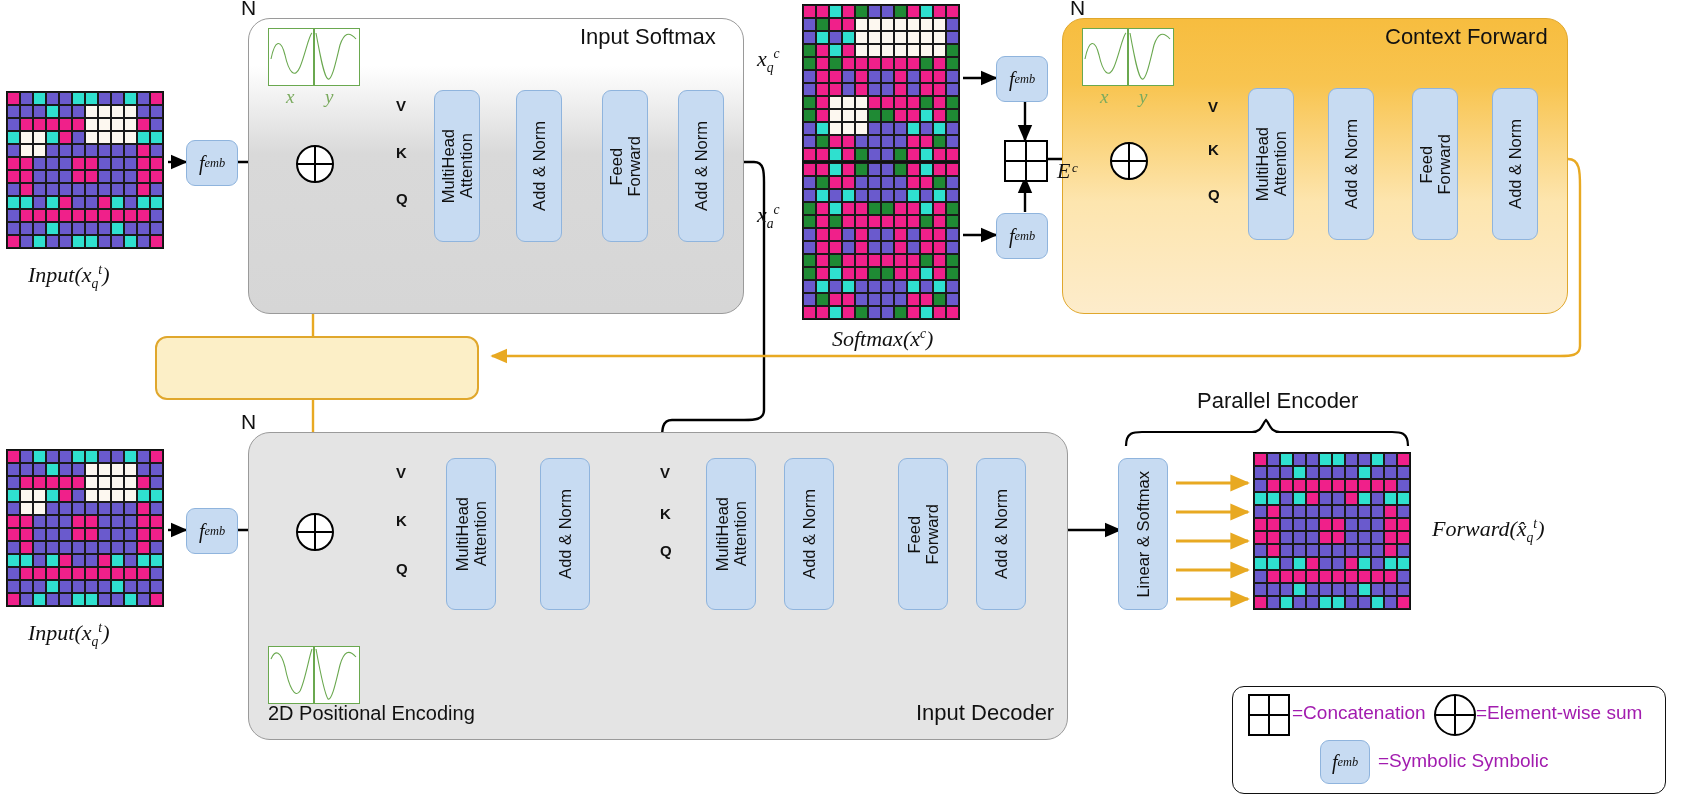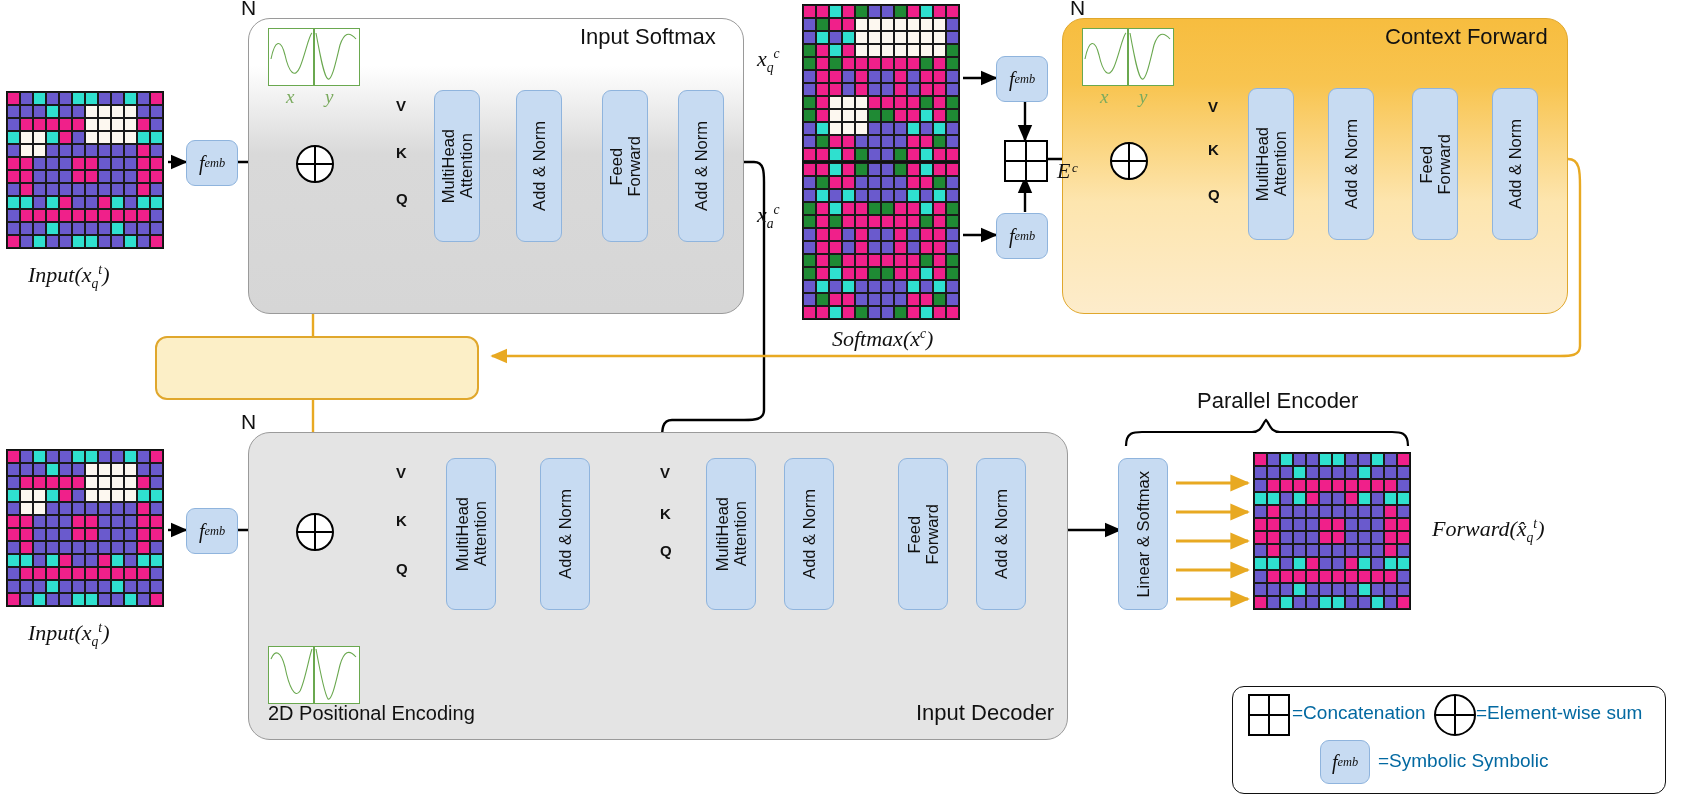--- a/index.html
+++ b/index.html
@@ -42,21 +42,21 @@
   .pe-xy{position:absolute;font-family:"Liberation Serif",serif;font-style:italic;
          color:#7aaa5e;font-size:19px;}
   
   .math{position:absolute;font-family:"Liberation Serif", serif;font-style:italic;
         color:#111;white-space:nowrap;}
   .math sub,.math sup{font-size:0.62em;font-style:italic;}
   .vkq{position:absolute;font-size:15px;font-weight:bold;color:#111;}
   .plain{position:absolute;font-size:16px;color:#111;white-space:nowrap;}
   
   .legend{position:absolute;border:1.6px solid #111;border-radius:12px;background:#fff;}
-  .legend-txt{position:absolute;font-size:19px;color:#0369a1;white-space:nowrap;}
+  .legend-txt{position:absolute;font-size:19px;color:#a21caf;white-space:nowrap;}
   svg{position:absolute;left:0;top:0;overflow:visible;}
 </style>
 </head>
 <body>
 
 <div class="root">
 
   <svg width="1703" height="804">
     <defs>
       <marker id="ah" viewBox="0 0 10 10" refX="9" refY="5" markerWidth="7" markerHeight="7" orient="auto-start-reverse">

